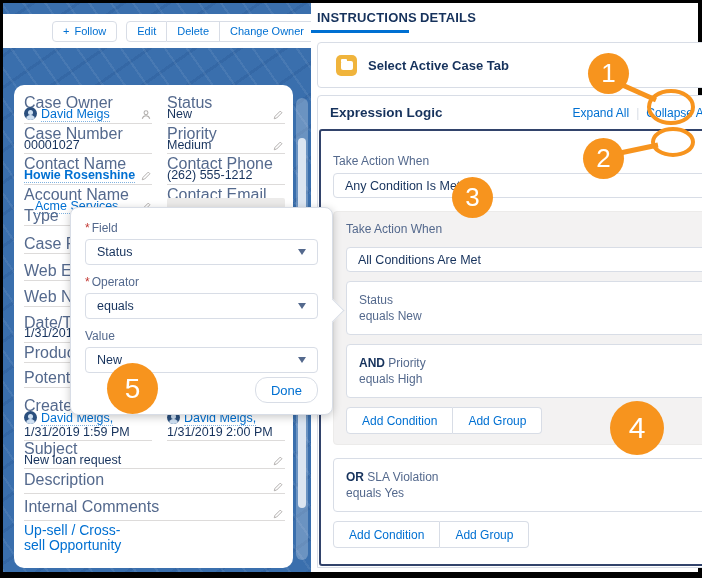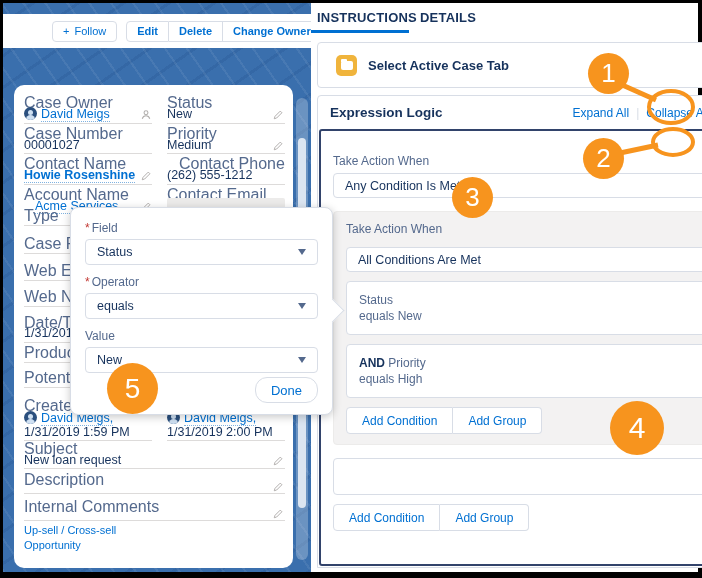--- a/index.html
+++ b/index.html
@@ -11,21 +11,21 @@
     background:#3a6fad;
     background-image:repeating-linear-gradient(55deg, rgba(255,255,255,.07) 0 2px, transparent 2px 18px),
                      repeating-linear-gradient(-35deg, rgba(20,60,120,.15) 0 3px, transparent 3px 26px);
   }
   .toolbar { position:absolute; left:0; top:11px; width:308px; height:34px; background:#fff;
     display:flex; align-items:center; }
   .btn { height:21px; display:inline-flex; align-items:center; justify-content:center;
     background:#fff; border:1px solid #d8dde6; color:#0070d2; font-size:11px; border-radius:4px;
     padding:0 10px; white-space:nowrap; cursor:pointer; }
   .btn-group { display:inline-flex; margin-left:9px; }
-  .btn-group .btn { border-radius:0; border-left-width:0;font-weight:bold; }
+  .btn-group .btn { border-radius:0; border-left-width:0; }
   .btn-group .btn:first-child { border-radius:4px 0 0 4px; border-left-width:1px; }
   .btn-group .btn:last-child { border-radius:0 4px 4px 0; }
   .caret { width:0; height:0; border-left:4px solid transparent; border-right:4px solid transparent;
     border-top:5px solid #3e5574; display:inline-block; }
 
   .record-card { position:absolute; left:11px; top:82px; width:279px; height:483px;
     background:#fff; border-radius:10px; }
   .fl { position:absolute; font-size:16px; color:#54698d; white-space:nowrap; }
   .fv { position:absolute; font-size:12.5px; color:#16325c; white-space:nowrap; }
   .fv a, .lnk { color:#0070d2; text-decoration:none; cursor:pointer; }
@@ -170,21 +170,21 @@
           <path d="M3 13l1-3.2 7-7 2.2 2.2-7 7L3 13z" fill="none" stroke="currentColor" stroke-width="1.3"></path>
         </svg>
       <div class="ful" style="left:153px; top:68px; width:118px;"></div>
 
       <div class="fl" style="left:10px; top:70px;">Contact Name</div>
       <div class="fv" style="left:10px; top:83px;font-weight:bold;"><a class="dotted">Howie Rosenshine</a></div>
       <svg class="pencil" style="left:126px; top:85px;" viewBox="0 0 16 16">
           <path d="M3 13l1-3.2 7-7 2.2 2.2-7 7L3 13z" fill="none" stroke="currentColor" stroke-width="1.3"></path>
         </svg>
       <div class="ful" style="left:10px; top:99px; width:128px;"></div>
-      <div class="fl" style="left:165px; top:70px;">Contact Phone</div>
+      <div class="fl" style="left:153px; top:70px;">Contact Phone</div>
       <div class="fv" style="left:153px; top:83px;">(262) 555-1212</div>
       <div class="ful" style="left:153px; top:99px; width:118px;"></div>
 
       <div class="fl" style="left:10px; top:101px;">Account Name</div>
       <div class="fv" style="left:21px; top:114px;"><a class="dotted">Acme Services</a></div>
       <svg class="pencil" style="left:126px; top:116px;" viewBox="0 0 16 16">
           <path d="M3 13l1-3.2 7-7 2.2 2.2-7 7L3 13z" fill="none" stroke="currentColor" stroke-width="1.3"></path>
         </svg>
       <div class="fl" style="left:153px; top:101px;">Contact Email</div>
       <div class="readonly-box" style="left:153px; top:113px; width:118px; height:15px;"></div>
@@ -223,21 +223,21 @@
       <div class="fl" style="left:10px; top:386px;">Description</div>
       <svg class="pencil" style="left:258px; top:396px;" viewBox="0 0 16 16">
           <path d="M3 13l1-3.2 7-7 2.2 2.2-7 7L3 13z" fill="none" stroke="currentColor" stroke-width="1.3"></path>
         </svg>
       <div class="ful" style="left:10px; top:408px; width:261px;"></div>
       <div class="fl" style="left:10px; top:413px;">Internal Comments</div>
       <svg class="pencil" style="left:258px; top:423px;" viewBox="0 0 16 16">
           <path d="M3 13l1-3.2 7-7 2.2 2.2-7 7L3 13z" fill="none" stroke="currentColor" stroke-width="1.3"></path>
         </svg>
       <div class="ful" style="left:10px; top:435px; width:261px;"></div>
-      <a class="lnk" style="position:absolute; left:10px; top:438px; width:100px; font-size:11px; line-height:15px; display:block;">Up-sell / Cross-sell Opportunity</a>
+      <a class="lnk" style="position:absolute; left:10px; top:438px; width:100px; font-size:14px; line-height:15px; display:block;">Up-sell / Cross-sell Opportunity</a>
     </div>
 
     <div class="scrollbar">
       <div class="scroll-thumb"></div>
     </div>
   </div>
 
   <div class="right-panel">
     <div class="tab" style="left:6px;">INSTRUCTIONS</div>
     <div class="tab" style="left:109px;">DETAILS</div>
@@ -301,20 +301,24 @@
               </svg>
           </div>
 
           <div class="add-row">
             <button class="add-btn">Add Condition</button>
             <button class="add-btn">Add Group</button>
           </div>
         </div>
 
         <div class="cond-card" style="margin-top:13px;">
+          <div class="cond-lines">
+            <div><b>OR</b><span> SLA Violation</span></div>
+            <div>equals Yes</div>
+          </div>
           <svg class="trash" viewBox="0 0 16 18">
               <path d="M2 4.5h12M6 4.5V2.8h4v1.7M3.6 4.5l.7 11h7.4l.7-11M6.4 7.5v5M9.6 7.5v5" fill="none" stroke="currentColor" stroke-width="1.3"></path>
             </svg>
         </div>
 
         <div class="add-row">
           <button class="add-btn">Add Condition</button>
           <button class="add-btn">Add Group</button>
         </div>
       </div>

